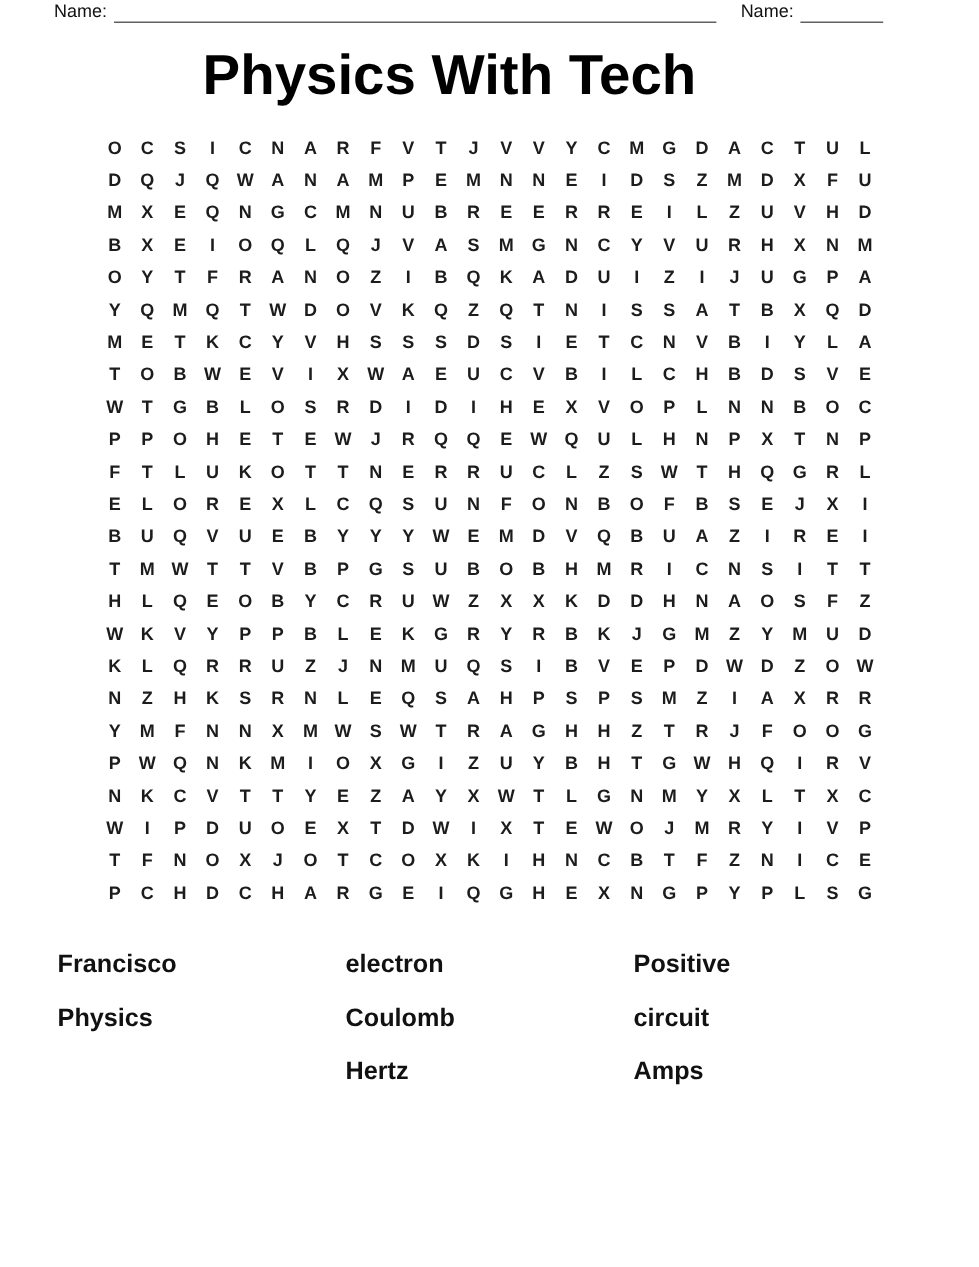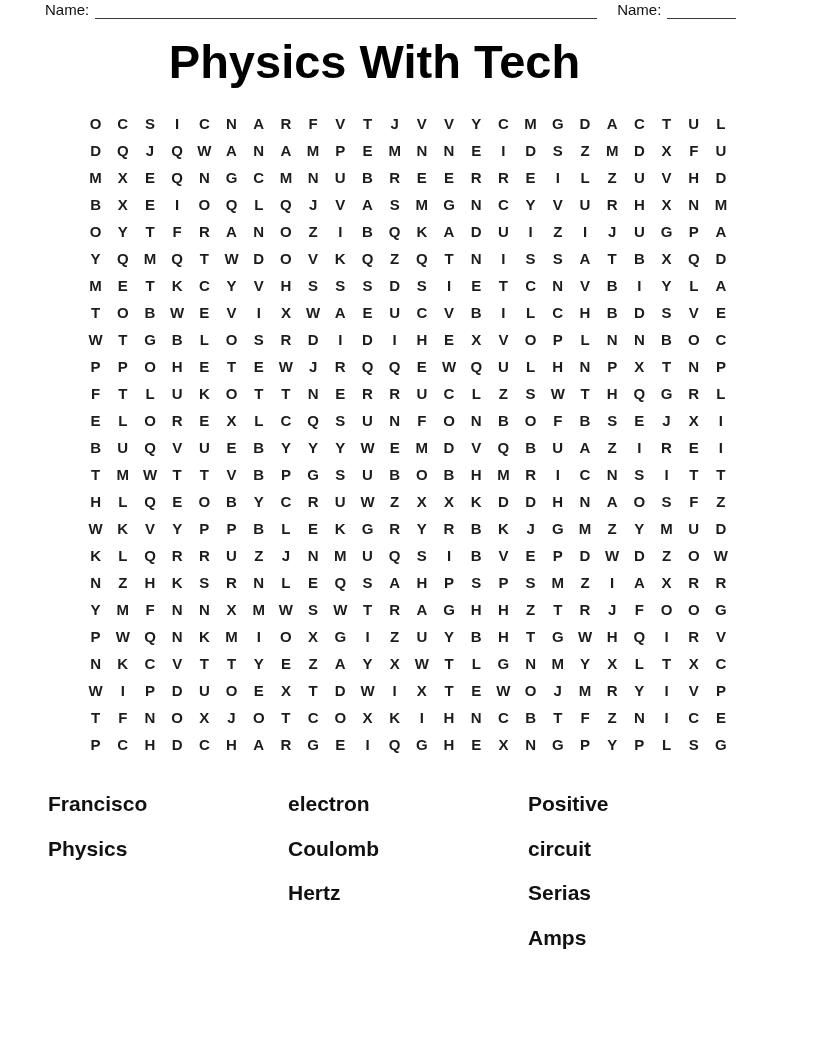--- a/index.html
+++ b/index.html
@@ -679,16 +679,15 @@
       <div class="word">Physics</div>
     </div>
     <div class="word-col">
       <div class="word">electron</div>
       <div class="word">Coulomb</div>
       <div class="word">Hertz</div>
     </div>
     <div class="word-col">
       <div class="word">Positive</div>
       <div class="word">circuit</div>
-      <div class="word">Serias</div>
       <div class="word">Amps</div>
     </div>
   </div>
 
 </body></html>

